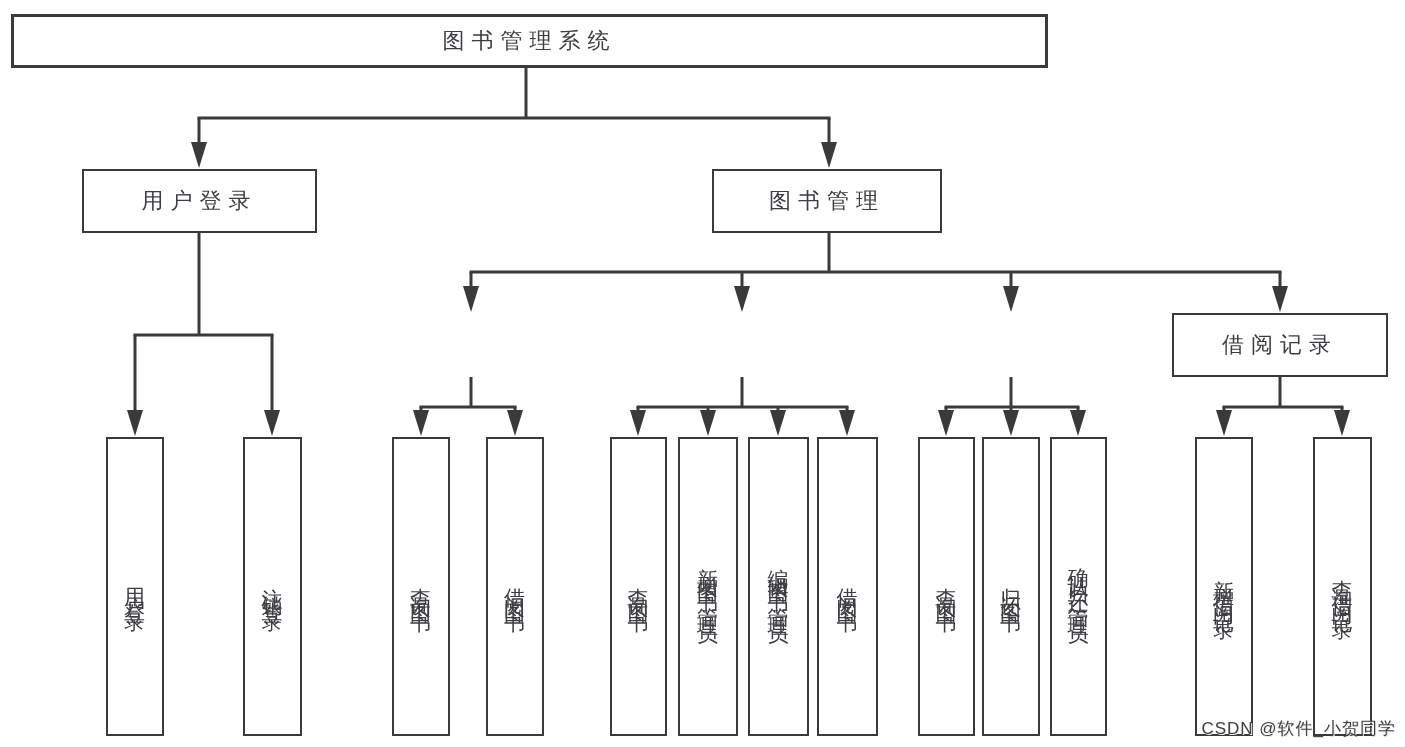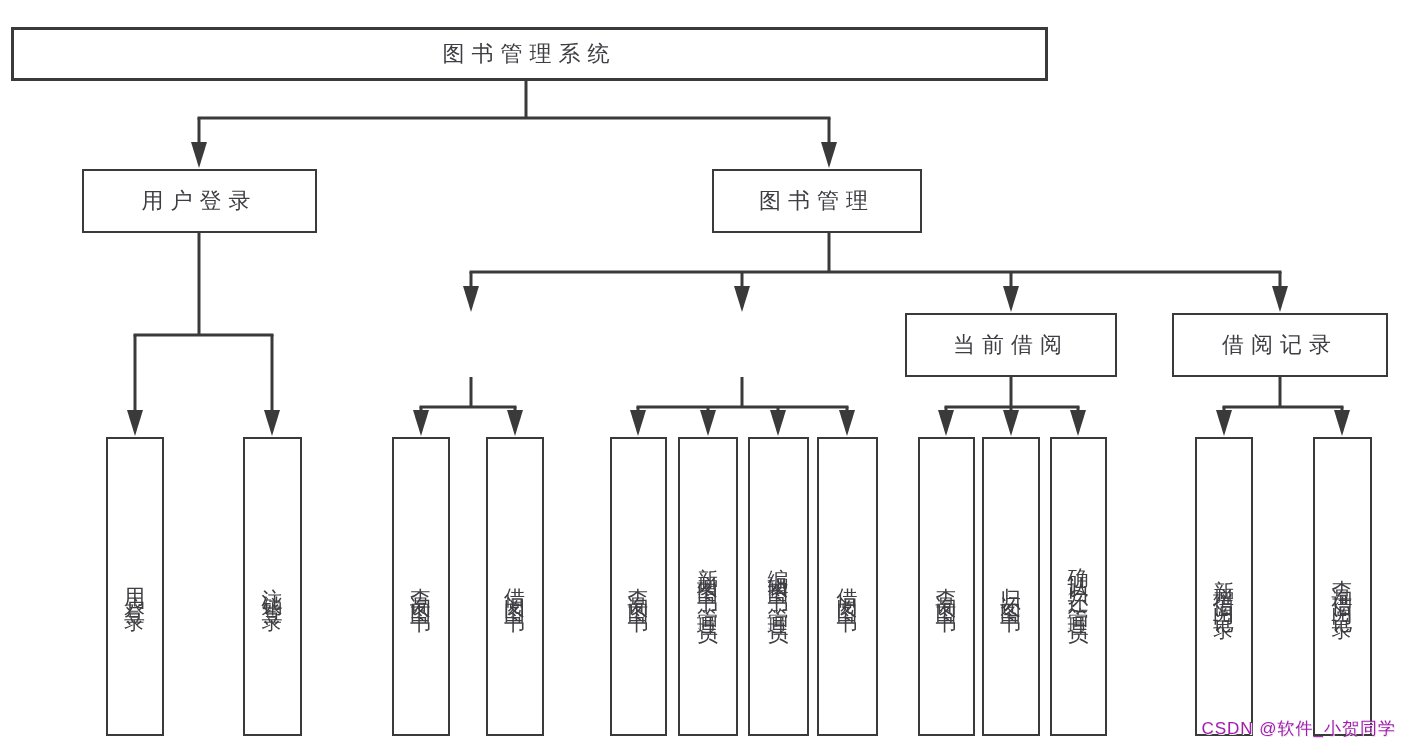--- a/index.html
+++ b/index.html
@@ -15,42 +15,42 @@
   .box{
     position:absolute;
     box-sizing:border-box;
     border:2.5px solid #3a3a3a;
     background:#ffffff;
     display:flex;
     align-items:center;
     justify-content:center;
     color:#3d3d42;
   }
-  .box.root{border-width:3px;margin-top:13px;}
+  .box.root{border-width:3px;}
   .hlabel{
     font-size:22px;
     letter-spacing:7px;
     white-space:nowrap;
     line-height:1.2;
   }
   .vlabel{
     writing-mode:vertical-rl;
     text-orientation:mixed;
     font-size:21px;
     letter-spacing:8px;
     line-height:1;
     white-space:nowrap;
   }
   #watermark{
     position:absolute;
     right:9px;
     bottom:7px;
     font-size:17px;
     letter-spacing:1px;
-    color:#a21caf;
+    color:#404040;
     text-shadow:1px 1px 0 #ececec;
     white-space:nowrap;
     z-index:5;
   }
 </style>
 </head>
 <body>
 
 <div id="canvas">
 
@@ -144,27 +144,24 @@
     </g>
   </svg>
 
   <div class="box root" style="left:11px;top:14px;width:1037px;height:54px">
     <span class="hlabel">图书管理系统</span>
   </div>
 
   <div class="box" style="left:82px;top:169px;width:235px;height:64px">
     <span class="hlabel">用户登录</span>
   </div>
-  <div class="box" style="left:712px;top:169px;width:210px;height:64px">
+  <div class="box" style="left:712px;top:169px;width:230px;height:64px">
     <span class="hlabel">图书管理</span>
   </div>
 
-  <div class="box" style="left:905px;top:313px;width:212px;height:64px">
-    <span class="hlabel">当前借阅</span>
-  </div>
   <div class="box" style="left:1172px;top:313px;width:216px;height:64px">
     <span class="hlabel">借阅记录</span>
   </div>
 
   <div class="box" style="left:106px;top:437px;width:58px;height:299px">
     <span class="vlabel">用户登录</span>
   </div>
   <div class="box" style="left:243px;top:437px;width:59px;height:299px">
     <span class="vlabel">注销登录</span>
   </div>

